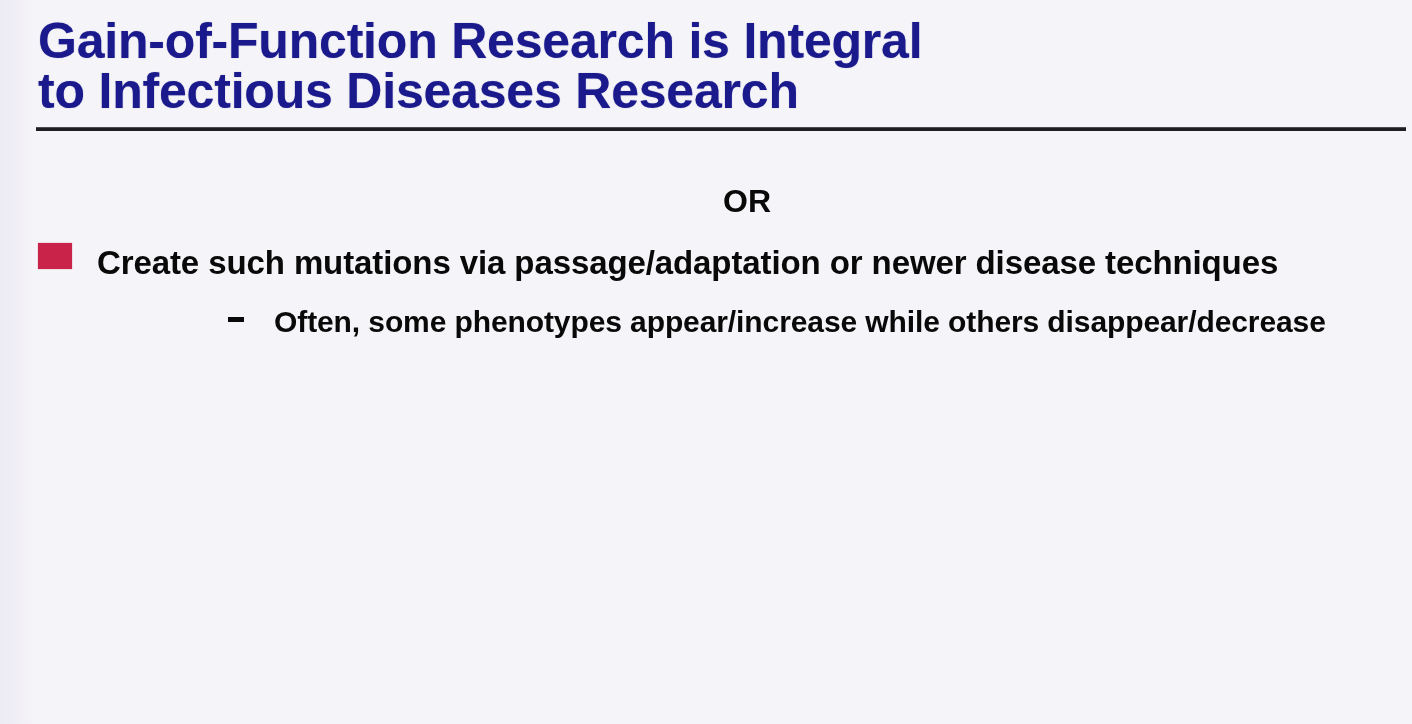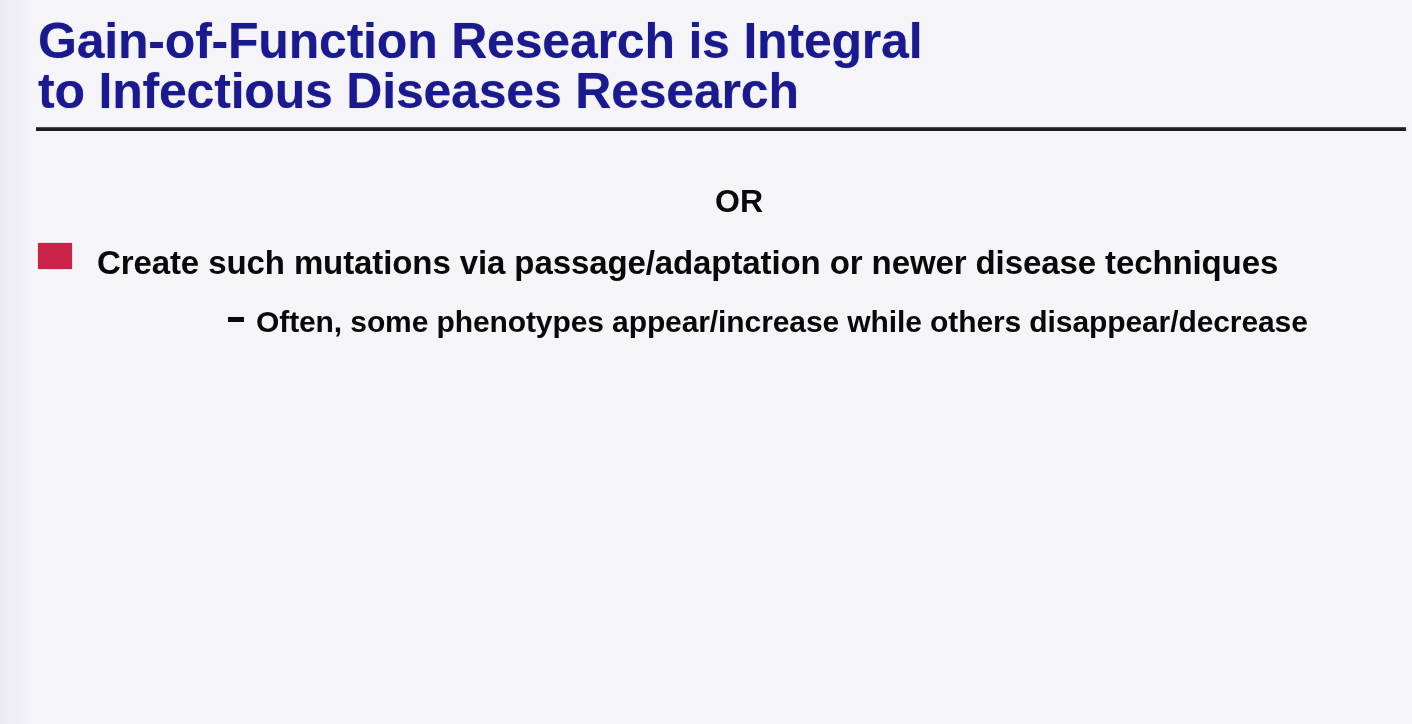--- a/index.html
+++ b/index.html
@@ -88,34 +88,35 @@
     color: #090909;
     font-family: "Liberation Sans", sans-serif;
     font-weight: bold;
     font-size: 33px;
     line-height: 39px;
     letter-spacing: -0.1px;
   }
 
   .or-row {
     text-align: left;
-    padding-left: 0;
+    padding-left: 8px;
   }
   .or-text {
     display: block;
     margin-left: 715px;
     color: #090909;
     font-family: "Liberation Sans", sans-serif;
     font-weight: bold;
     font-size: 32px;
     line-height: 39px;
   }
 
   .sub-row {
     position: relative;
+    justify-content: center;
   }
   .sub-dash {
     position: absolute;
     left: 228px;
     top: 13px;
     width: 16px;
     height: 5px;
     background: #090909;
   }
   .sub-text {

